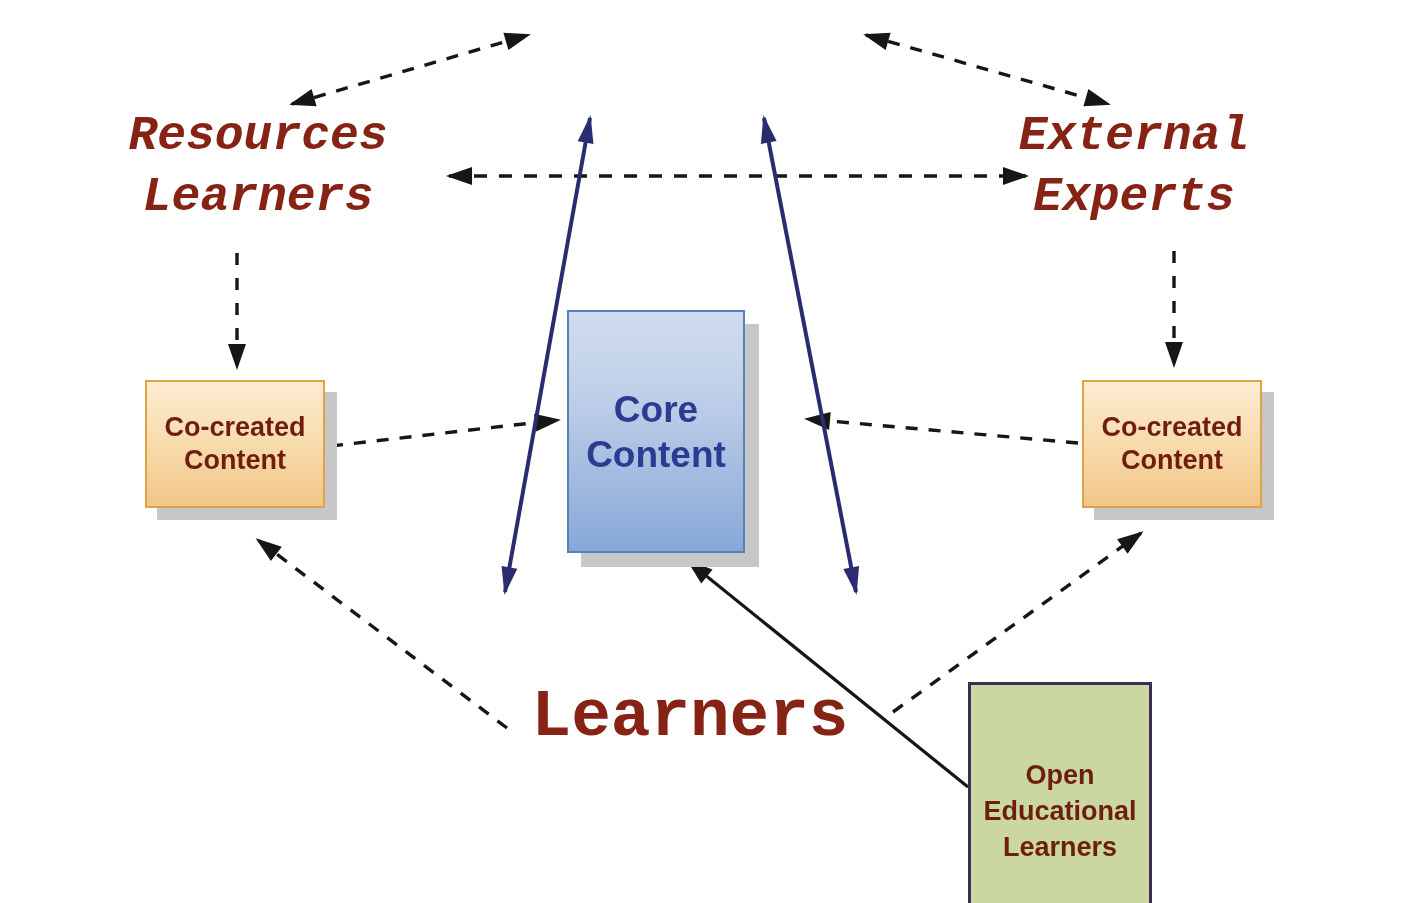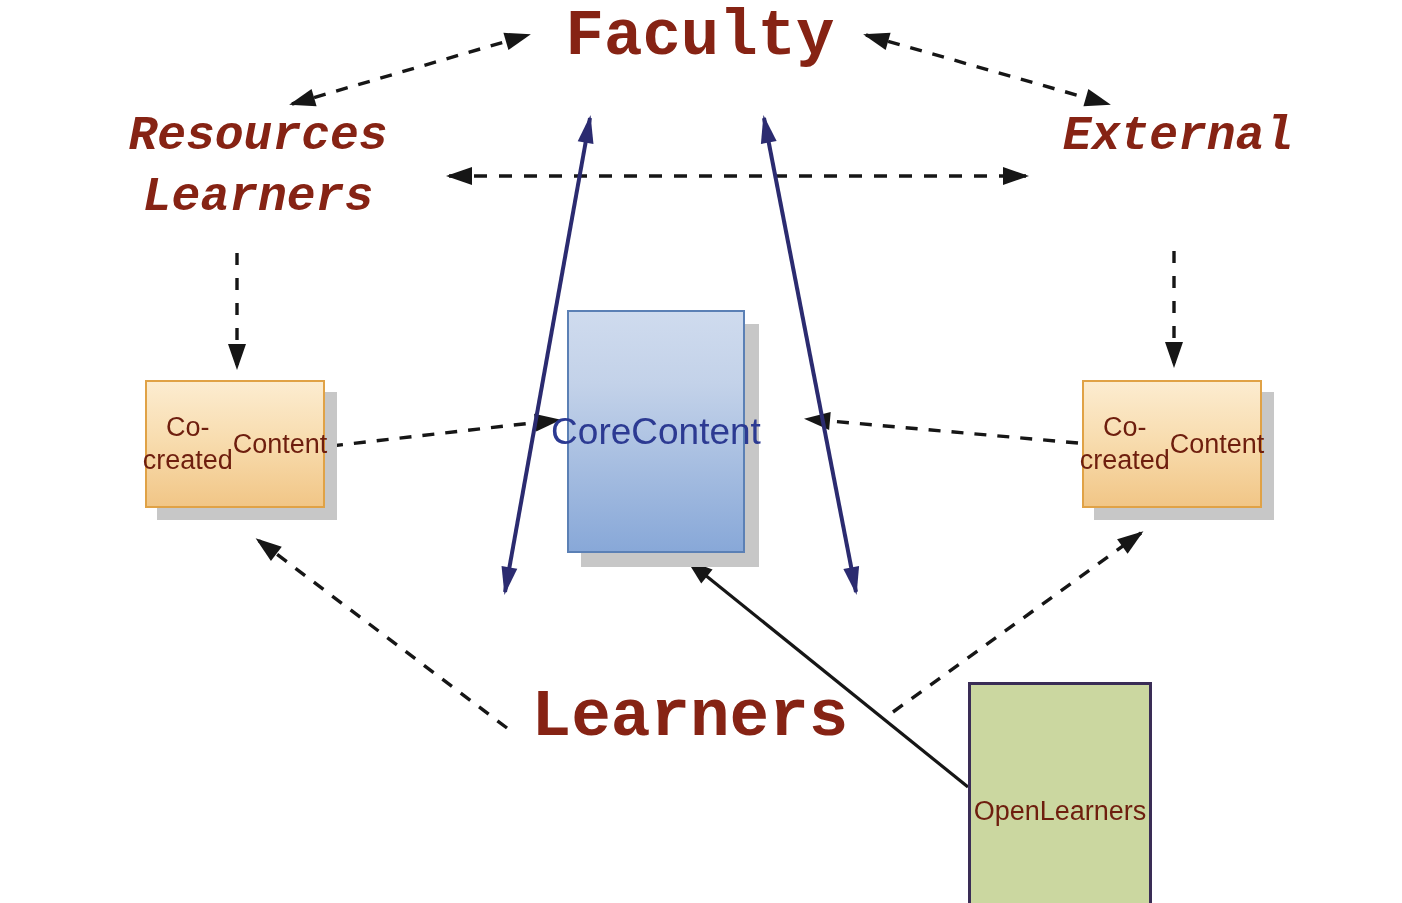--- a/index.html
+++ b/index.html
@@ -21,31 +21,31 @@
     position: absolute;
     color: #862314;
     font-family: "Liberation Mono", "DejaVu Sans Mono", monospace;
     font-weight: bold;
     text-align: center;
     white-space: nowrap;
   }
   .heading .ln { display: block; }
   .h-faculty   { left: 460px; top: 0px;   width: 480px; font-size: 64px; line-height: 74px; }
   .h-periph    { left: 58px;  top: 106px; width: 400px; font-size: 48px; line-height: 61px; font-style: italic; }
-  .h-external  { left: 978px; top: 106px; width: 400px; font-size: 48px; line-height: 61px; font-style: italic; }
+  .h-external  { left: 934px; top: 106px; width: 400px; font-size: 48px; line-height: 61px; font-style: italic; }
   .h-learners  { left: 460px; top: 680px; width: 460px; font-size: 66px; line-height: 76px; }
   
   .node-box {
     position: absolute;
     display: flex;
-    flex-direction: row;
+    flex-direction: column;
     align-items: center;
     justify-content: center;
     text-align: center;
-    font-weight: normal;
+    font-weight: bold;
     box-sizing: border-box;
   }
   .node-box .ln { display: block; }
   .box-core {
     left: 567px; top: 310px; width: 178px; height: 243px;
     background: linear-gradient(180deg, #cfdbee 0%, #c3d2e9 30%, #88a8d8 100%);
     border: 2px solid #5b80b5;
     box-shadow: 14px 14px 0 0 #c7c7c7;
     color: #2c3a92;
     font-size: 37px; line-height: 45px;
@@ -107,29 +107,29 @@
 
     <line x1="893" y1="712" x2="1141" y2="533" stroke="#161616" stroke-width="3.4" stroke-dasharray="12 11" marker-end="url(#headB)"></line>
 
     <line x1="590" y1="118" x2="505" y2="592" stroke="#2b2b70" stroke-width="4" marker-start="url(#headNs)" marker-end="url(#headN)"></line>
 
     <line x1="764" y1="118" x2="856" y2="592" stroke="#2b2b70" stroke-width="4" marker-start="url(#headNs)" marker-end="url(#headN)"></line>
 
     <line x1="968" y1="787" x2="689" y2="562" stroke="#161616" stroke-width="3.2" marker-end="url(#headB)"></line>
   </svg>
 
-  <div class="heading h-faculty">Faculty</div>
 
   <div class="heading h-periph">
     <span class="ln">Resources</span>
     <span class="ln">Learners</span>
   </div>
 
   <div class="heading h-external">
     <span class="ln">External</span>
+    <span class="ln">Experts</span>
   </div>
 
   <div class="heading h-learners">Learners</div>
 
   <div class="node-box box-core">
     <span class="ln">Core</span>
     <span class="ln">Content</span>
   </div>
 
   <div class="node-box box-cocreated box-cc-left">
@@ -137,16 +137,17 @@
     <span class="ln">Content</span>
   </div>
 
   <div class="node-box box-cocreated box-cc-right">
     <span class="ln">Co-created</span>
     <span class="ln">Content</span>
   </div>
 
   <div class="node-box box-oer">
     <span class="ln">Open</span>
+    <span class="ln">Educational</span>
     <span class="ln">Learners</span>
   </div>
 
 </div>
 
 </body></html>

